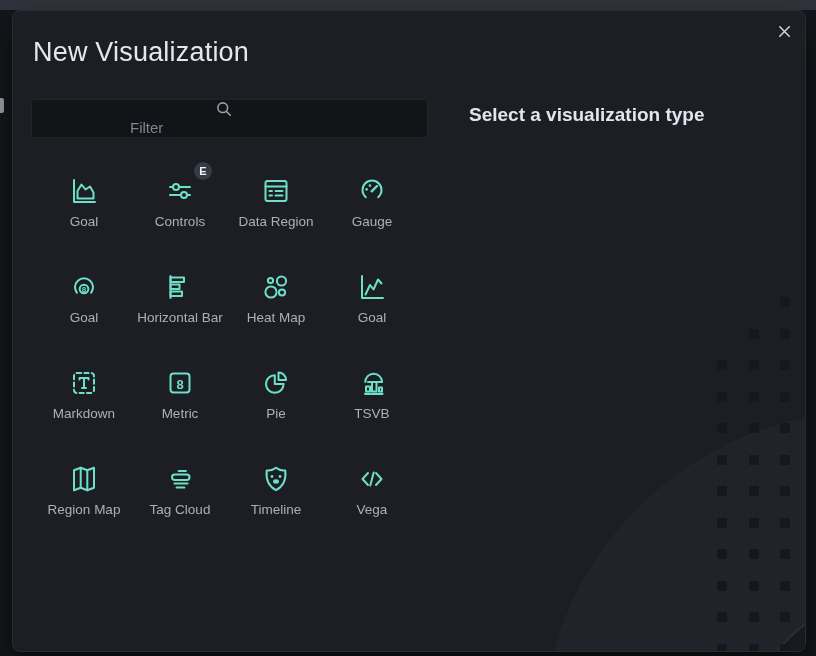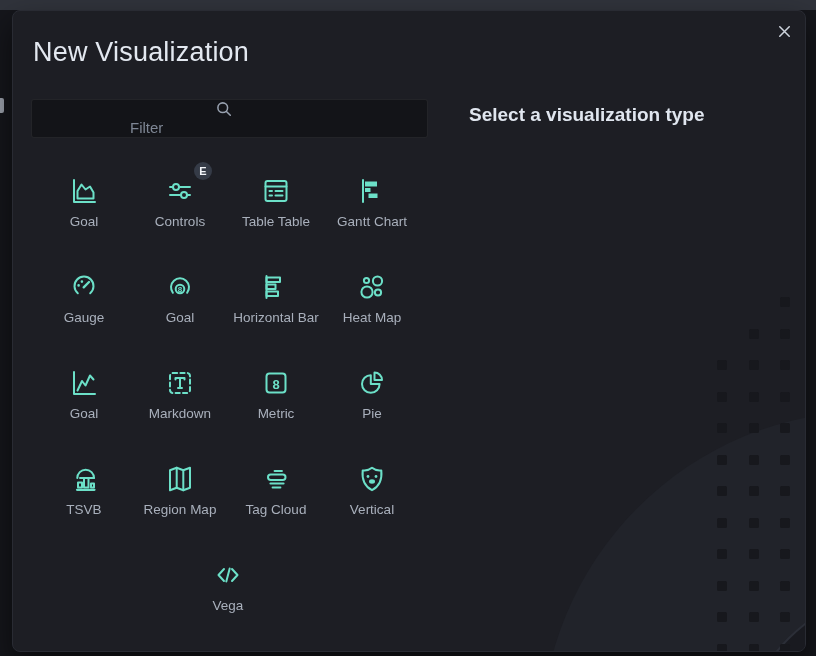--- a/index.html
+++ b/index.html
@@ -124,34 +124,21 @@
           <div class="vis-label">Controls</div>
         </div>
         <div class="vis-cell">
           <span>
             <svg class="vis-icon" viewBox="0 0 32 32" fill="none" stroke="currentColor" stroke-width="2" stroke-linecap="round" stroke-linejoin="round">
               <rect x="5.5" y="6" width="21" height="20" rx="2"></rect>
               <path d="M5.5 11.5h21"></path>
               <path d="M9.5 16h2.5M15.5 16h7M9.5 20.5h2.5M15.5 20.5h7"></path>
             </svg>
           </span>
-          <div class="vis-label">Table Table</div>
-        </div>
-        <div class="vis-cell">
-          <span>
-            <svg class="vis-icon" viewBox="0 0 32 32" fill="none" stroke="currentColor" stroke-width="2" stroke-linecap="round" stroke-linejoin="round">
-              <path d="M7 5v22"></path>
-              <g fill="currentColor" stroke="none">
-                <rect x="9" y="6.5" width="12" height="5"></rect>
-                <rect x="9" y="13" width="5.5" height="4"></rect>
-                <rect x="12.5" y="18.5" width="9" height="4.5"></rect>
-              </g>
-            </svg>
-          </span>
-          <div class="vis-label">Gantt Chart</div>
+          <div class="vis-label">Data Region</div>
         </div>
         <div class="vis-cell">
           <span>
             <svg class="vis-icon" viewBox="0 0 32 32" fill="none" stroke="currentColor" stroke-width="2" stroke-linecap="round" stroke-linejoin="round">
               <path d="M9.8 22.3A9.5 9.5 0 1 1 22.2 22.3"></path>
               <path d="M15.7 16.3L21 11" stroke-width="2.4"></path>
               <path d="M10.6 14.4h.01M13.9 10.6h.01" stroke-width="2.6"></path>
             </svg>
           </span>
           <div class="vis-label">Gauge</div>
@@ -261,21 +248,21 @@
           <span>
             <svg class="vis-icon" viewBox="0 0 32 32" fill="none" stroke="currentColor" stroke-width="2" stroke-linecap="round" stroke-linejoin="round">
               <path d="M16 4.8c2.8 2.3 6 3 9.3 2.6.9 8.8-2.3 16.2-9.3 19.8-7-3.6-10.2-11-9.3-19.8 3.3.4 6.5-.3 9.3-2.6z"></path>
               <g fill="currentColor" stroke="none">
                 <circle cx="12" cy="13.5" r="1.4"></circle>
                 <circle cx="20" cy="13.5" r="1.4"></circle>
                 <ellipse cx="16" cy="18.5" rx="3" ry="2.2"></ellipse>
               </g>
             </svg>
           </span>
-          <div class="vis-label">Vertical</div>
+          <div class="vis-label">Timeline</div>
         </div>
         <div class="vis-cell">
           <span>
             <svg class="vis-icon" viewBox="0 0 32 32" fill="none" stroke="currentColor" stroke-width="2" stroke-linecap="round" stroke-linejoin="round">
               <path d="M12 10l-5.5 6L12 22M20 10l5.5 6L20 22M17.7 9.5l-3.4 13"></path>
             </svg>
           </span>
           <div class="vis-label">Vega</div>
         </div>
       </div>

